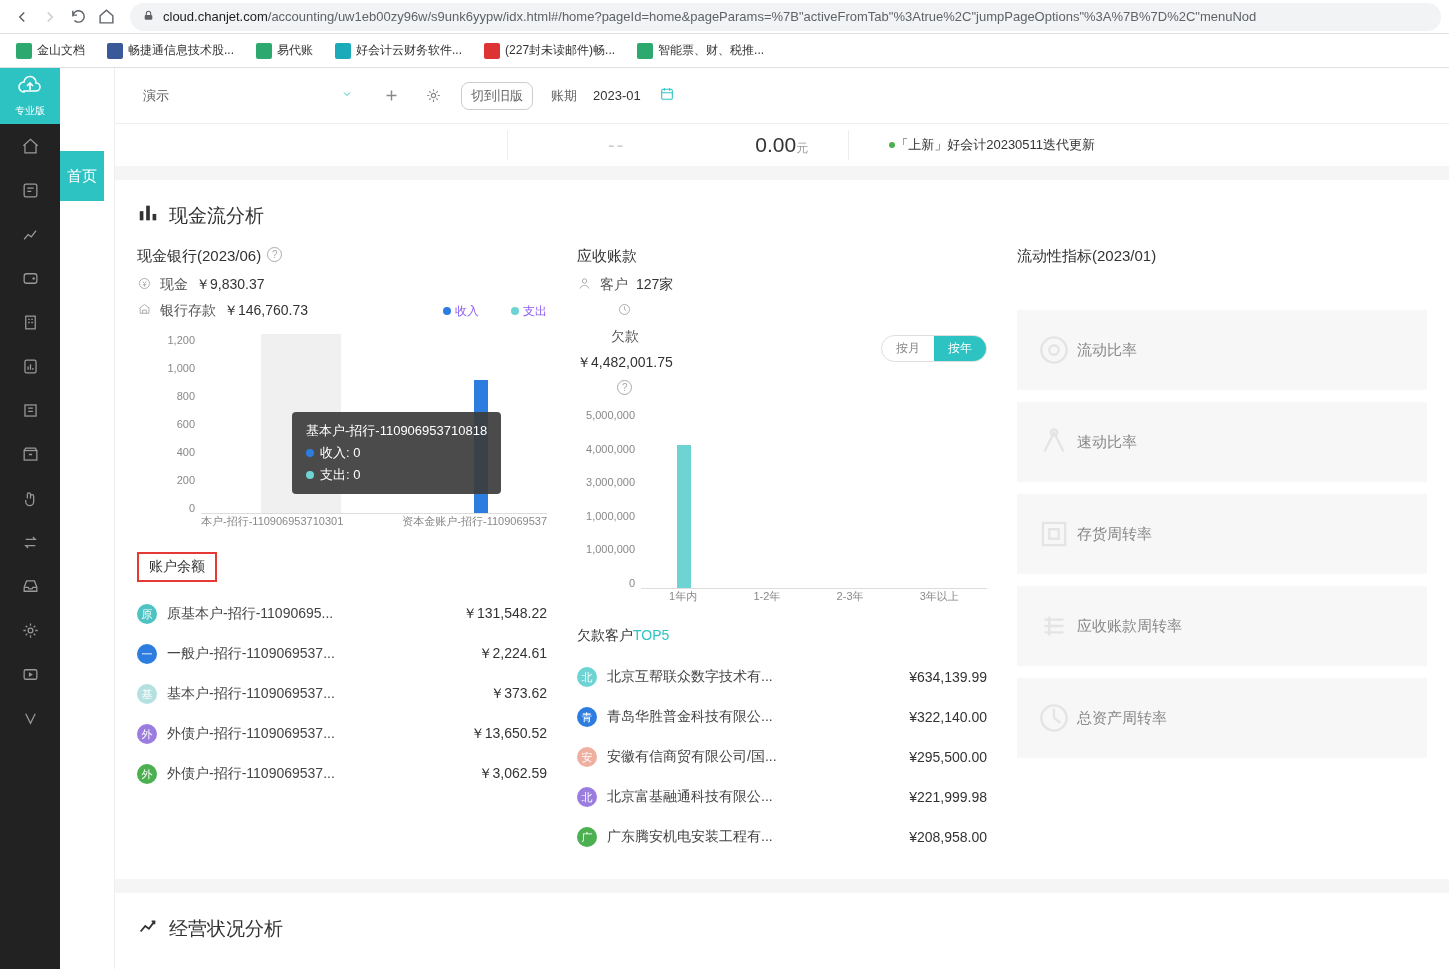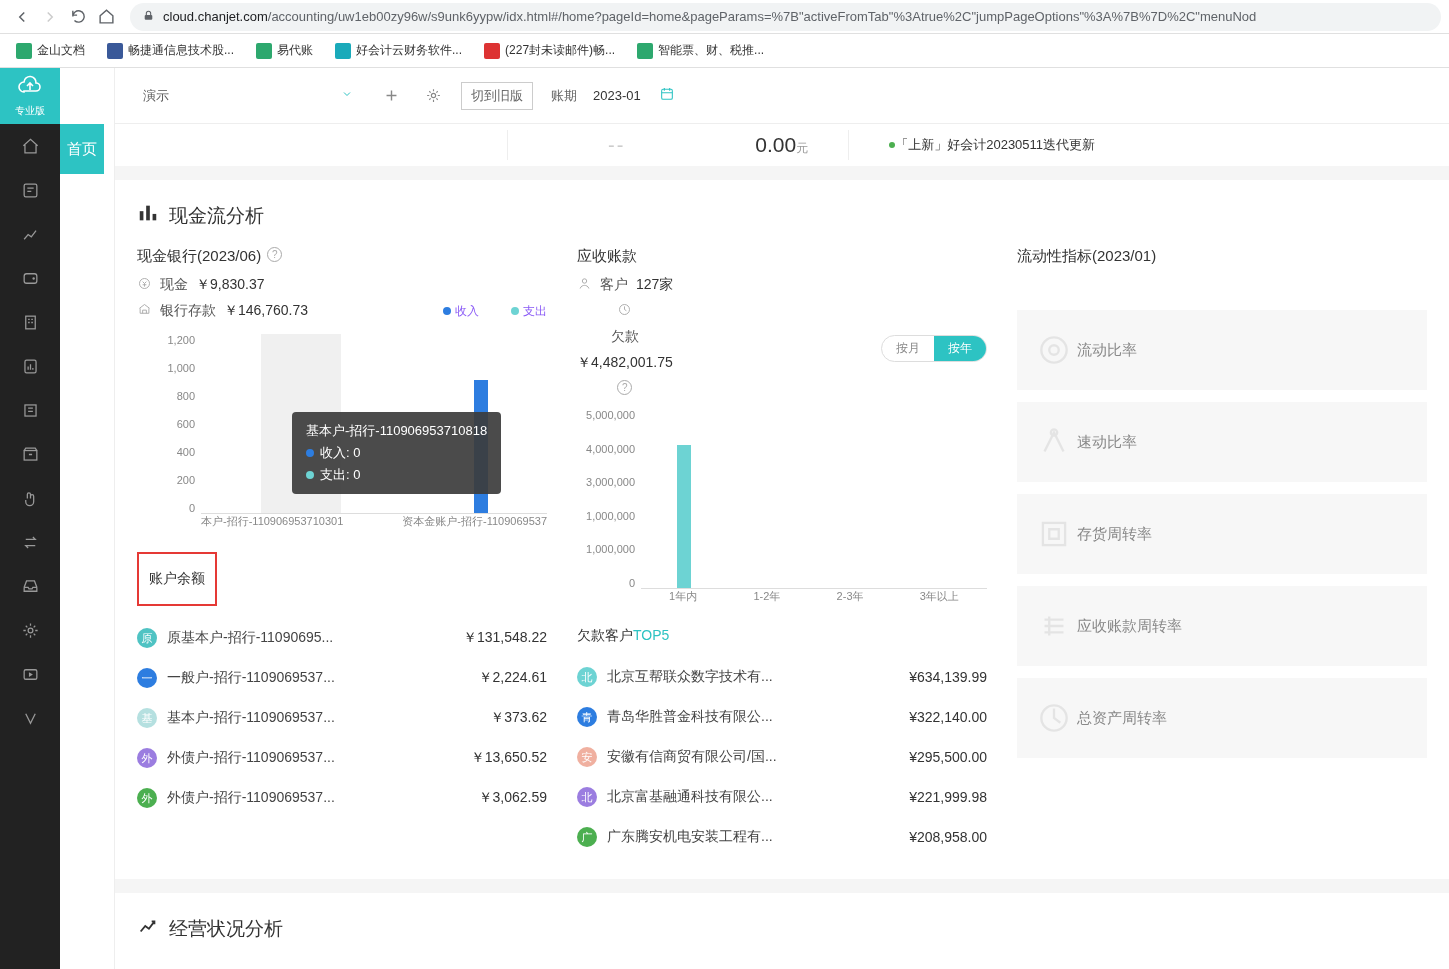--- a/index.html
+++ b/index.html
@@ -21,29 +21,29 @@
     
     
     .app { display: flex; height: calc(100% - 68px); }
     .left-rail { width: 60px; background: #222; color: #ccc; display: flex; flex-direction: column; align-items: center; padding-top: 0; }
     .rail-logo { width: 60px; height: 56px; background: #2dc3c3; color: #fff; display: flex; flex-direction: column; align-items: center; justify-content: center; font-size: 10px; }
     .rail-logo-icon { font-size: 22px; }
     .rail-item { width: 60px; height: 44px; display: flex; align-items: center; justify-content: center; font-size: 18px; cursor: pointer; color: #999; }
     
     
     .sub-nav { width: 55px; background: #fff; border-right: 1px solid #eee; }
-    .sub-nav-tab { width: 44px; height: 50px; background: #2dc3c3; color: #fff; display: flex; align-items: center; justify-content: center; font-size: 15px; margin-top: 56px;}
+    .sub-nav-tab { width: 44px; height: 50px; background: #2dc3c3; color: #fff; display: flex; align-items: center; justify-content: center; font-size: 15px; margin-top: 83px;}
     
     
     .main { flex: 1; display: flex; flex-direction: column; background: #f5f5f5; }
     .top-bar { height: 56px; background: #fff; display: flex; align-items: center; padding: 0 18px; border-bottom: 1px solid #eee; gap: 14px; }
     .demo-select { height: 34px; display: flex; align-items: center; justify-content: space-between; width: 230px; padding: 0 10px; cursor: pointer; color: #555; }
     .chevron-down { color: #2dc3c3; }
     .icon-btn { width: 28px; height: 28px; display: flex; align-items: center; justify-content: center; color: #888; cursor: pointer; font-size: 16px; }
-    .old-ver { border: 1px solid #ccc; padding: 4px 9px; border-radius: 0; font-size: 13px; color: #666; cursor: pointer; }
+    .old-ver { border: 1px solid #ccc; padding: 4px 9px; border-radius: 8px; font-size: 13px; color: #666; cursor: pointer; }
     .period-label { color: #666; margin-left: 4px;}
     .period-val { color: #333; margin-left: 2px;}
     .cal-icon { color: #2dc3c3; margin-left: 4px; cursor: pointer;}
     
     .content { flex: 1; overflow: auto; padding: 0 0 0 0; }
     .strip-unit { font-size: 12px; color: #999; }
     .strip-news { display: flex; align-items: center; gap: 0; font-size: 13px; }
     .news-dot { width: 6px; height: 6px; background: #4caf50; border-radius: 50%; }
     
     .panel { background: #fff; margin-bottom: 14px; padding: 22px; }
@@ -76,21 +76,21 @@
     .bar { width: 14px;}
     .chart-hl { position: absolute; background: rgba(0,0,0,0.06); top:0; bottom: 20px; width: 80px; left: 124px;}
     
     .tooltip { position: absolute; background: rgba(60,60,60,0.92); color: #fff; padding: 10px 14px; border-radius: 4px; font-size: 13px; top: 78px; left: 155px; white-space: nowrap;}
     .tooltip-row { display: flex; align-items: center; gap: 6px; margin-top: 4px;}
     .tt-dot { width: 8px; height: 8px; border-radius: 50%; display: inline-block;}
     
     .ar-chart-x { justify-content: space-around;}
     
     .list-title { font-size: 14px; font-weight: 500; color: #333; margin-top: 18px; margin-bottom: 12px;}
-    .red-box { border: 2px solid #e53935; padding: 16px 10px; display: inline-block;}
+    .red-box { border: 2px solid #e53935; padding: 4px 10px; display: inline-block;}
     .top5 { color: #2dc3c3;}
     .list-row { display: flex; align-items: center; justify-content: space-between; padding: 10px 0; font-size: 14px;}
     .list-left { display: flex; align-items: center; gap: 10px; color: #444;}
     .list-badge { width: 20px; height: 20px; border-radius: 50%; display: flex; align-items: center; justify-content: center; font-size: 11px; color: #fff;}
     .list-amt { color: #333;}
     
     
     .liq-card { background: #f7f7f7; height: 80px; margin-bottom: 12px; display: flex; align-items: center; padding: 0 18px; gap: 4px; color: #888; font-size: 15px;}
     .liq-icon { width: 38px; height: 38px; opacity: 0.3;}
   </style>

